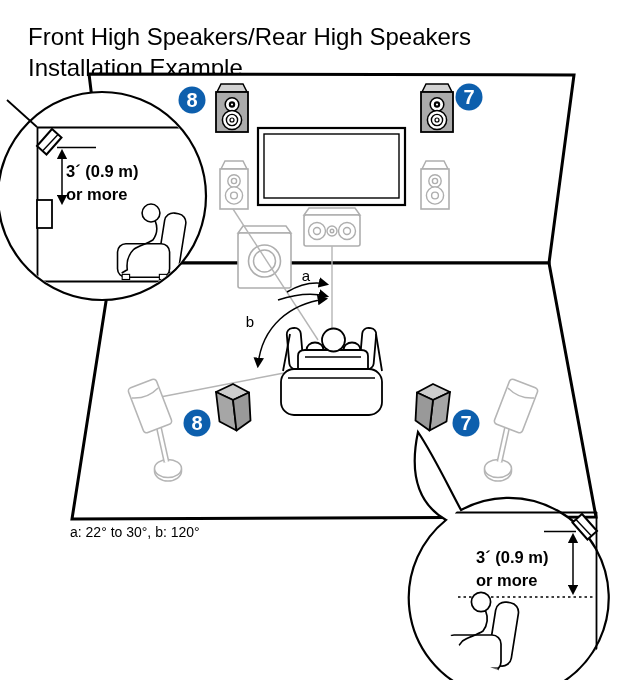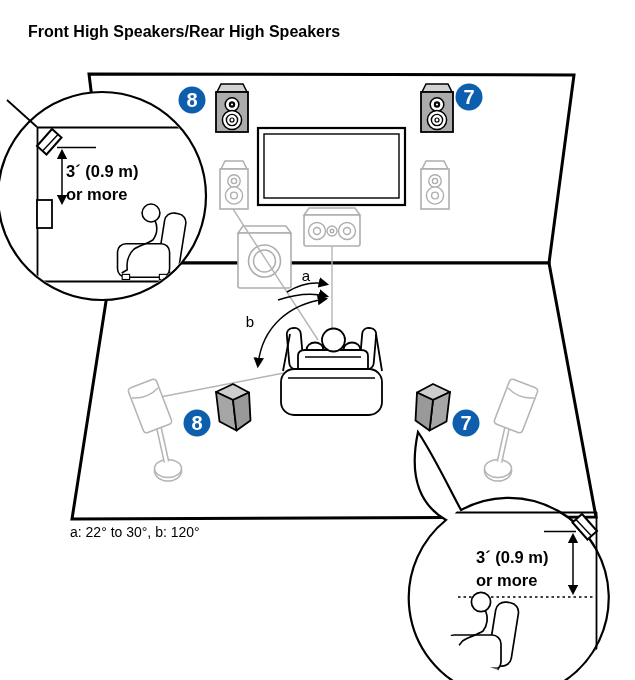--- a/index.html
+++ b/index.html
@@ -1,33 +1,34 @@
 <!DOCTYPE html>
 <html><head>
 <meta charset="utf-8">
 <style>
   html,body{margin:0;padding:0;background:#fff;}
   #stage{position:relative;width:635px;height:680px;background:#fff;overflow:hidden;
          font-family:"Liberation Sans",sans-serif;}
-  #title{position:absolute;left:28px;top:5px;font-size:16px;font-weight:bold;
+  #title{position:absolute;left:28px;top:5px;font-size:24px;font-weight:normal;
          line-height:31px;color:#000;letter-spacing:0;}
   #title span{display:block;}
   svg text{font-family:"Liberation Sans",sans-serif;}
   .meas{font-size:16.5px;font-weight:bold;fill:#000;}
   .lbl{font-size:15px;fill:#000;}
   .note{font-size:14px;fill:#000;}
   .badge-t{font-size:20px;font-weight:bold;fill:#fff;text-anchor:middle;}
 </style>
 </head>
 <body>
 
 <div id="stage">
 
   <h1 id="title">
     <span>Front High Speakers/Rear High Speakers</span>
+    <span>Installation Example</span>
   </h1>
 
   <svg width="635" height="680" viewBox="0 0 635 680" style="position:absolute;left:0;top:0;">
     <defs>
       <marker id="arr" viewBox="0 0 10 10" refX="7" refY="5" markerWidth="7" markerHeight="7" orient="auto-start-reverse">
           <path d="M0 0 L10 5 L0 10 z" fill="#000"></path>
         </marker>
       <clipPath id="clipL">
           <circle cx="102" cy="196" r="102.5"></circle>
         </clipPath>

